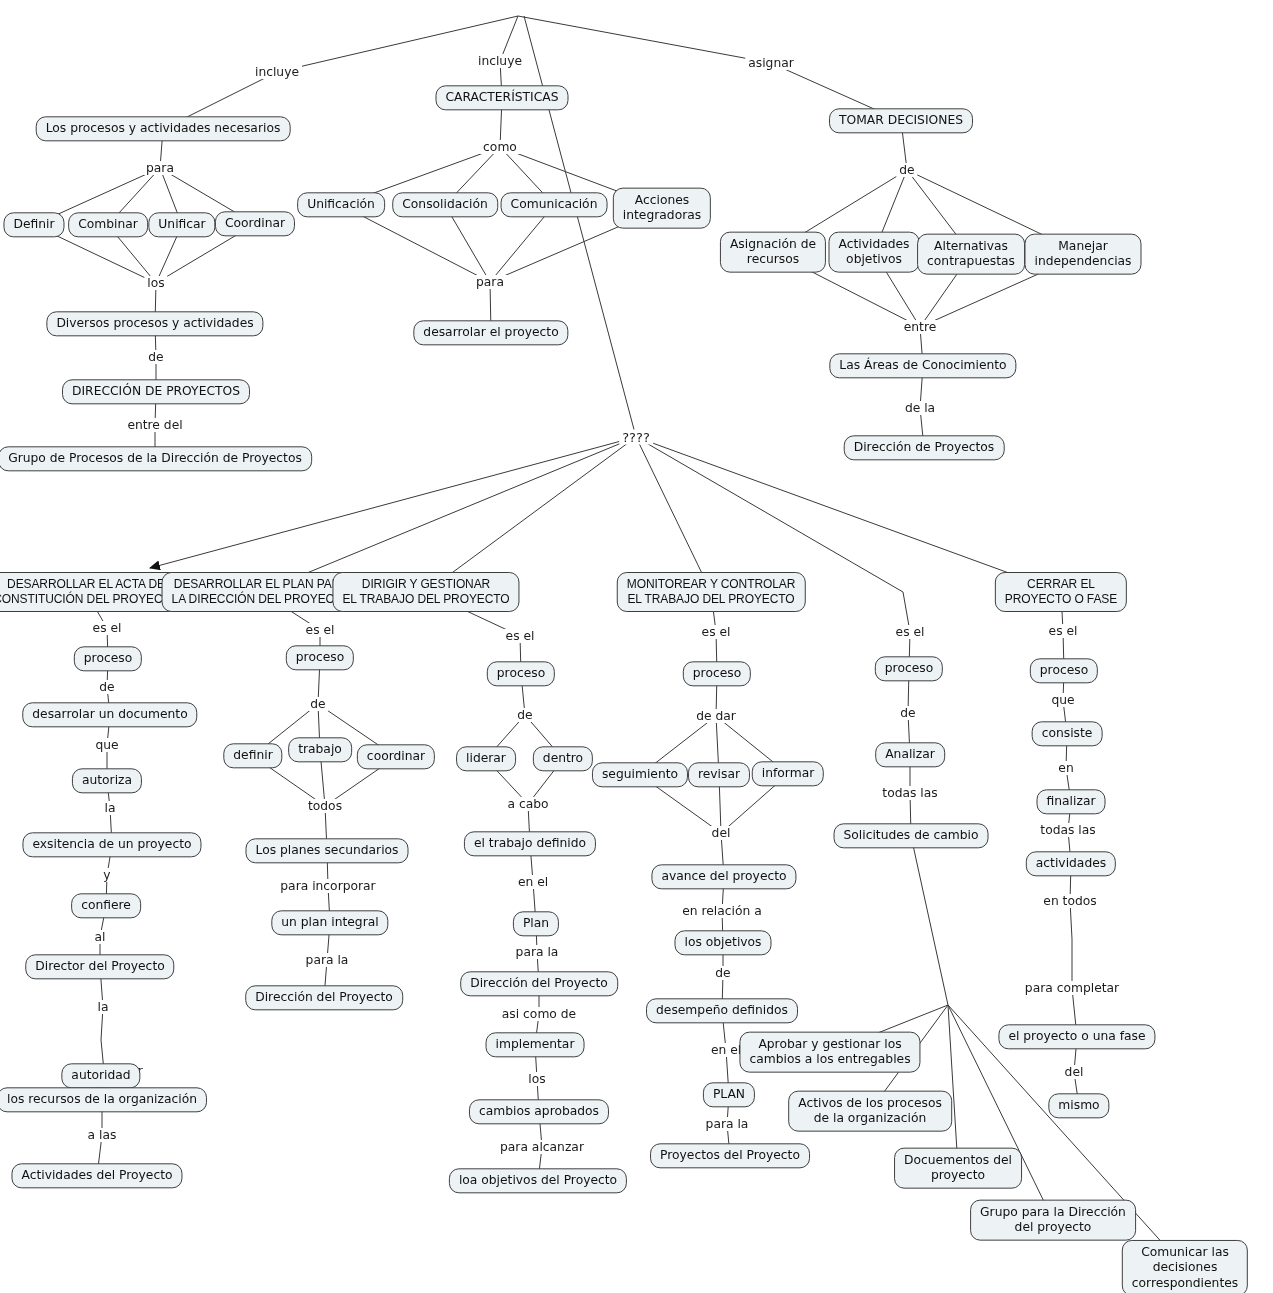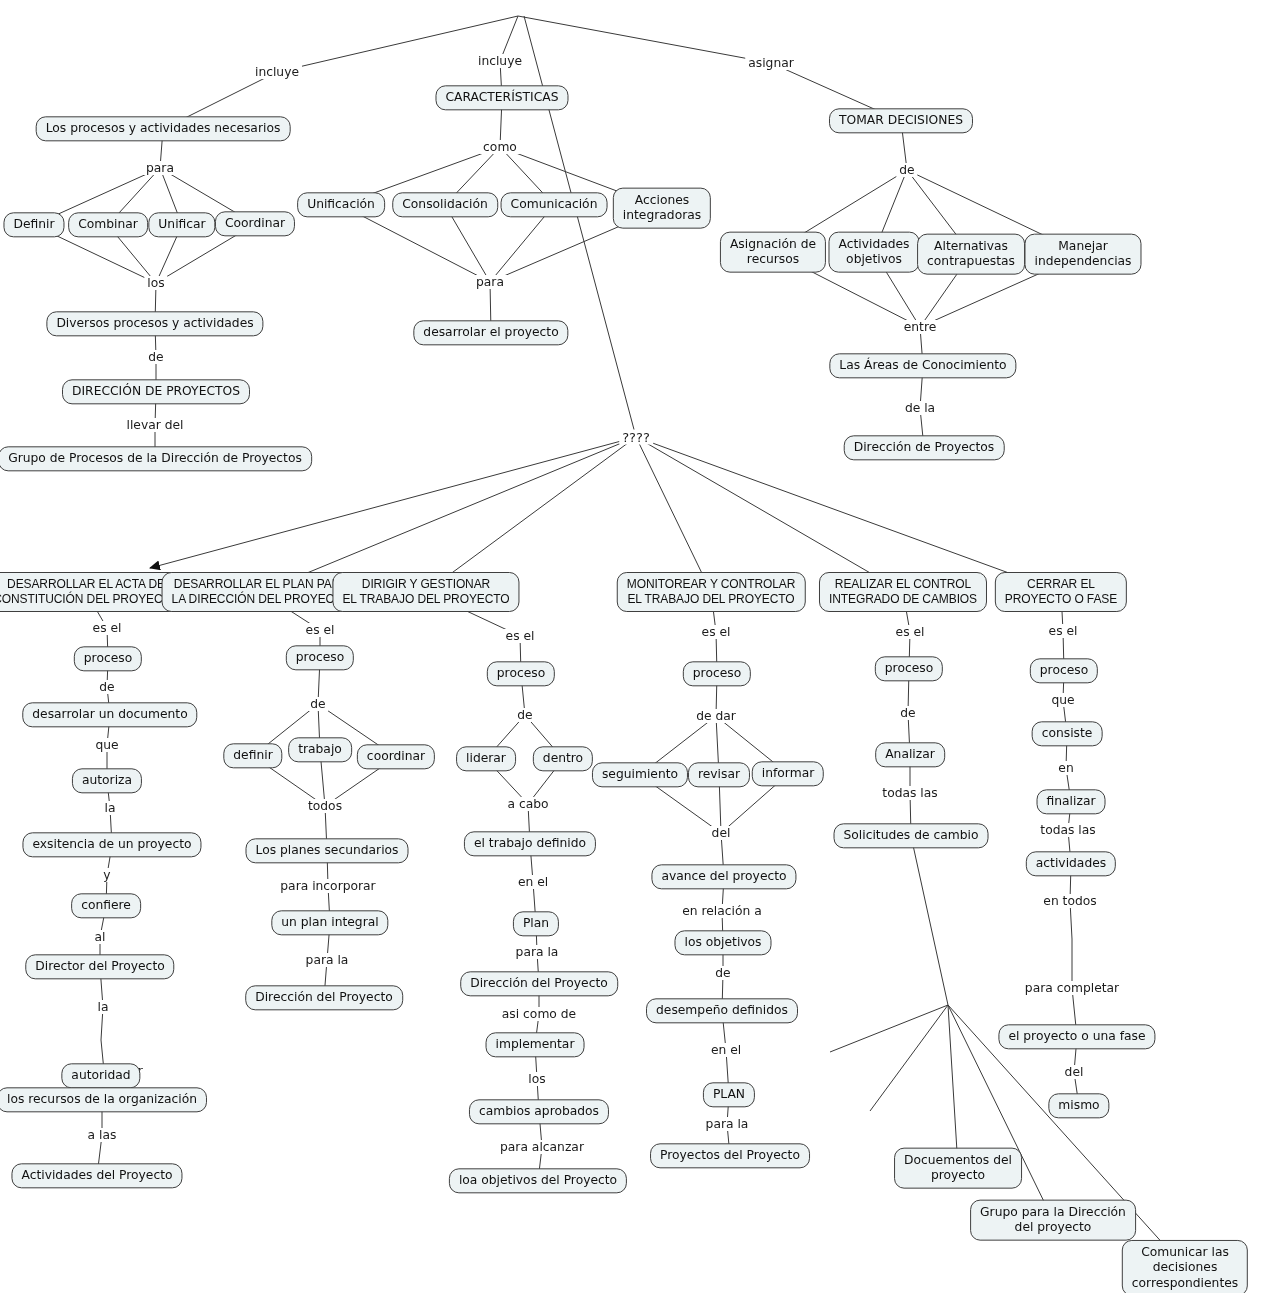--- a/index.html
+++ b/index.html
@@ -181,21 +181,21 @@
   <line x1="1077" y1="1037" x2="1074" y2="1072"></line>
       <line x1="1074" y1="1072" x2="1079" y2="1106"></line>
 </svg>
 
 <span class="l" style="left:277px;top:72px">incluye</span>
 <span class="l" style="left:500px;top:61px">incluye</span>
 <span class="l" style="left:771px;top:63px">asignar</span>
 <span class="l" style="left:160px;top:168px">para</span>
 <span class="l" style="left:156px;top:283px">los</span>
 <span class="l" style="left:156px;top:357px">de</span>
-<span class="l" style="left:155px;top:425px">llevar del</span>
+<span class="l" style="left:155px;top:425px">entre del</span>
 <span class="l" style="left:500px;top:147px">como</span>
 <span class="l" style="left:490px;top:282px">para</span>
 <span class="l" style="left:907px;top:170px">de</span>
 <span class="l" style="left:920px;top:327px">entre</span>
 <span class="l" style="left:920px;top:408px">de la</span>
 <span class="l q" style="left:636px;top:437px">????</span>
 
 <span class="l" style="left:107px;top:628px">es el</span>
 <span class="l" style="left:107px;top:687px">de</span>
 <span class="l" style="left:107px;top:745px">que</span>
@@ -271,22 +271,20 @@
 <div class="n" style="left:924px;top:448px">Dirección de Proyectos</div>
 
 <div class="n h" style="left:86px;top:592px">DESARROLLAR EL ACTA DE
 CONSTITUCIÓN DEL PROYECTO</div>
 <div class="n h" style="left:261px;top:592px">DESARROLLAR EL PLAN PARA
 LA DIRECCIÓN DEL PROYECTO</div>
 <div class="n h" style="left:426px;top:592px">DIRIGIR Y GESTIONAR
 EL TRABAJO DEL PROYECTO</div>
 <div class="n h" style="left:711px;top:592px">MONITOREAR Y CONTROLAR
 EL TRABAJO DEL PROYECTO</div>
-<div class="n h" style="left:903px;top:592px">REALIZAR EL CONTROL
-INTEGRADO DE CAMBIOS</div>
 <div class="n h" style="left:1061px;top:592px">CERRAR EL
 PROYECTO O FASE</div>
 
 <div class="n" style="left:108px;top:659px">proceso</div>
 <div class="n" style="left:110px;top:715px">desarrolar un documento</div>
 <div class="n" style="left:107px;top:781px">autoriza</div>
 <div class="n" style="left:112px;top:845px">exsitencia de un proyecto</div>
 <div class="n" style="left:106px;top:906px">confiere</div>
 <div class="n" style="left:100px;top:967px">Director del Proyecto</div>
 <div class="n" style="left:101px;top:1076px">autoridad</div>
@@ -325,20 +323,24 @@
 <div class="n" style="left:910px;top:755px">Analizar</div>
 <div class="n" style="left:911px;top:836px">Solicitudes de cambio</div>
 
 <div class="n" style="left:1064px;top:671px">proceso</div>
 <div class="n" style="left:1067px;top:734px">consiste</div>
 <div class="n" style="left:1071px;top:802px">finalizar</div>
 <div class="n" style="left:1071px;top:864px">actividades</div>
 <div class="n" style="left:1077px;top:1037px">el proyecto o una fase</div>
 <div class="n" style="left:1079px;top:1106px">mismo</div>
 
+<div class="n" style="left:830px;top:1052px">Aprobar y gestionar los
+cambios a los entregables</div>
+<div class="n" style="left:870px;top:1111px">Activos de los procesos
+de la organización</div>
 <div class="n" style="left:958px;top:1168px">Docuementos del
 proyecto</div>
 <div class="n" style="left:1053px;top:1220px">Grupo para la Dirección
 del proyecto</div>
 <div class="n" style="left:1185px;top:1268px">Comunicar las decisiones
 correspondientes</div>
 
 </div>
 
 </body></html>

